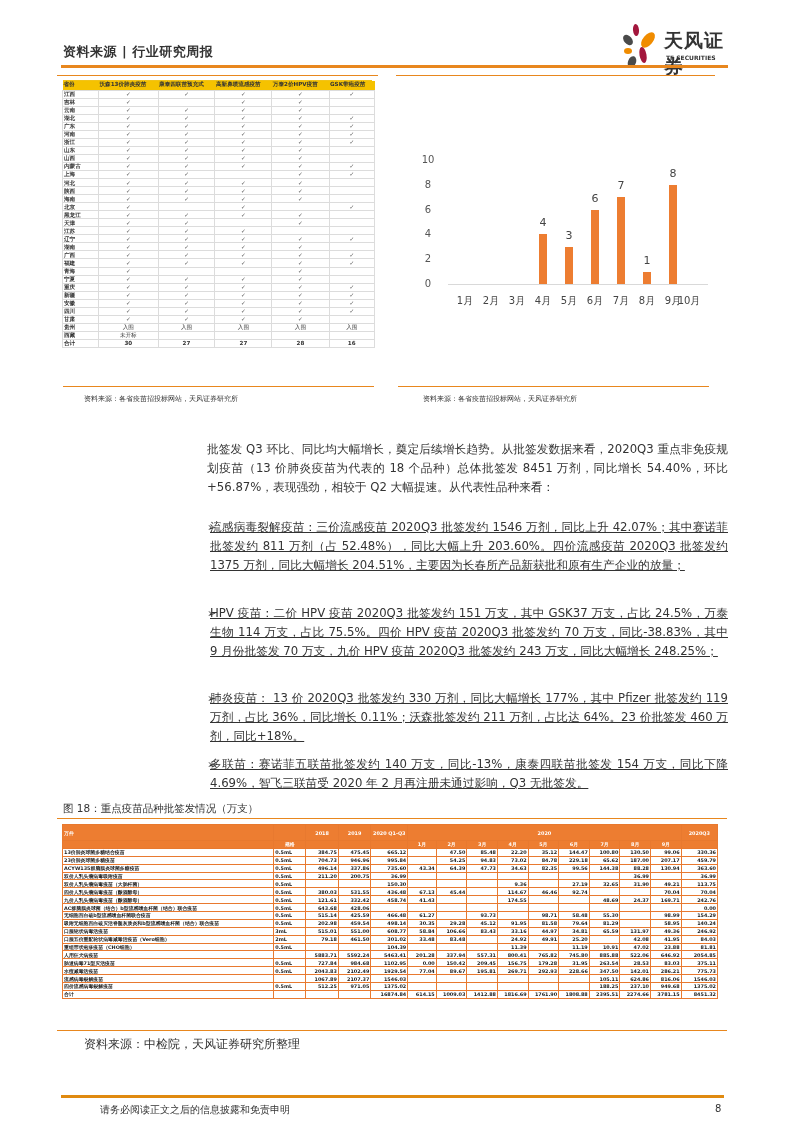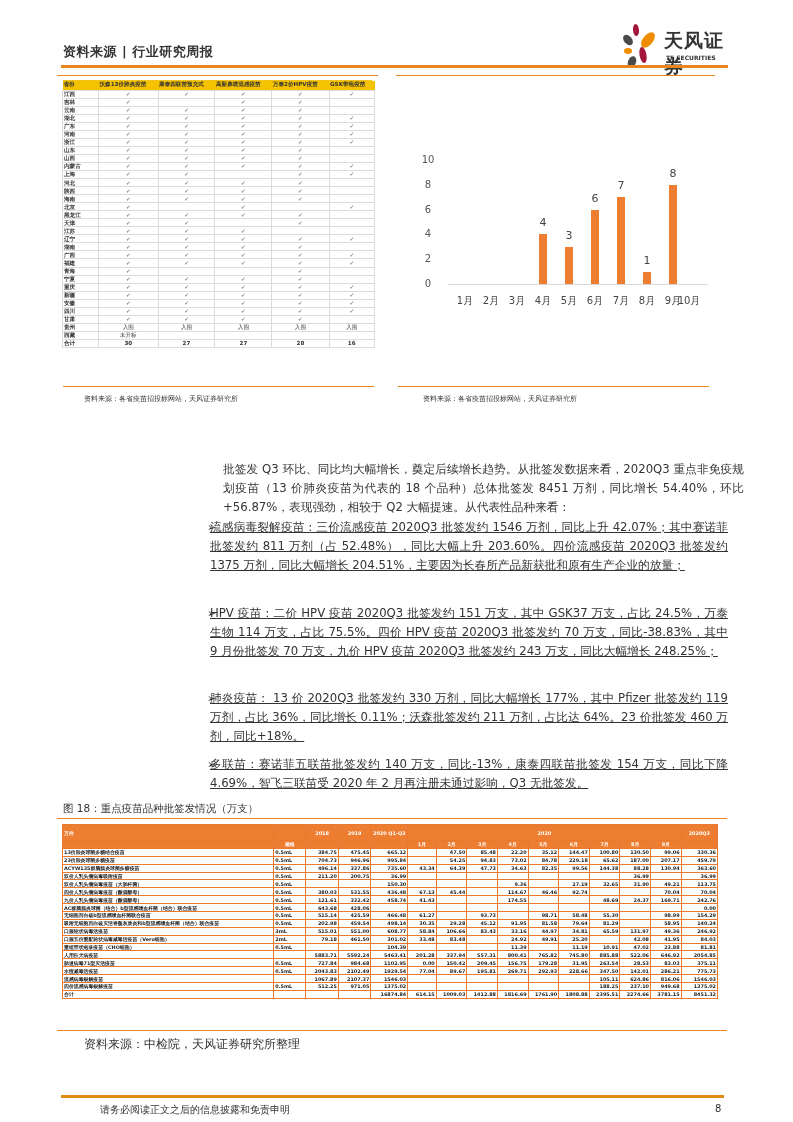--- a/index.html
+++ b/index.html
@@ -371,21 +371,21 @@
     <div class="vlabel" style="left: 237px; top: 105.6px;">1</div>
     <div class="xlabel" style="left: 234px;">8月</div>
     <div class="bar" style="left: 269px; top: 36.8px; height: 99.2px; background: rgb(237, 125, 49);"></div>
     <div class="vlabel" style="left: 263px; top: 18.8px;">8</div>
     <div class="xlabel" style="left: 260px;">9月</div>
     <div class="xlabel" style="left: 276px;">10月</div>
   </div>
 <div class="abs src-line-r"></div>
 <div class="abs src" style="left:402px; top:394px;">资料来源：各省疫苗招投标网站，天风证券研究所</div>
 
-<div class="abs body-text" style="top:460px;margin-left:16px;">批签发 Q3 环比、同比均大幅增长，奠定后续增长趋势。从批签发数据来看，2020Q3 重点非免疫规划疫苗（13 价肺炎疫苗为代表的 18 个品种）总体批签发 8451 万剂，同比增长 54.40%，环比+56.87%，表现强劲，相较于 Q2 大幅提速。从代表性品种来看：</div>
+<div class="abs body-text" style="top:440px;">批签发 Q3 环比、同比均大幅增长，奠定后续增长趋势。从批签发数据来看，2020Q3 重点非免疫规划疫苗（13 价肺炎疫苗为代表的 18 个品种）总体批签发 8451 万剂，同比增长 54.40%，环比+56.87%，表现强劲，相较于 Q2 大幅提速。从代表性品种来看：</div>
 
 <div class="abs bullet" style="top:518px;">
   <span class="arrow">➢</span>
   <div class="btext">流感病毒裂解疫苗：三价流感疫苗 2020Q3 批签发约 1546 万剂，同比上升 42.07%；其中赛诺菲批签发约 811 万剂（占 52.48%），同比大幅上升 203.60%。四价流感疫苗 2020Q3 批签发约 1375 万剂，同比大幅增长 204.51%，主要因为长春所产品新获批和原有生产企业的放量；</div>
 </div>
 <div class="abs bullet" style="top:604px;">
   <span class="arrow">➢</span>
   <div class="btext">HPV 疫苗：二价 HPV 疫苗 2020Q3 批签发约 151 万支，其中 GSK37 万支，占比 24.5%，万泰生物 114 万支，占比 75.5%。四价 HPV 疫苗 2020Q3 批签发约 70 万支，同比-38.83%，其中 9 月份批签发 70 万支，九价 HPV 疫苗 2020Q3 批签发约 243 万支，同比大幅增长 248.25%；</div>
 </div>
 <div class="abs bullet" style="top:689px;">

